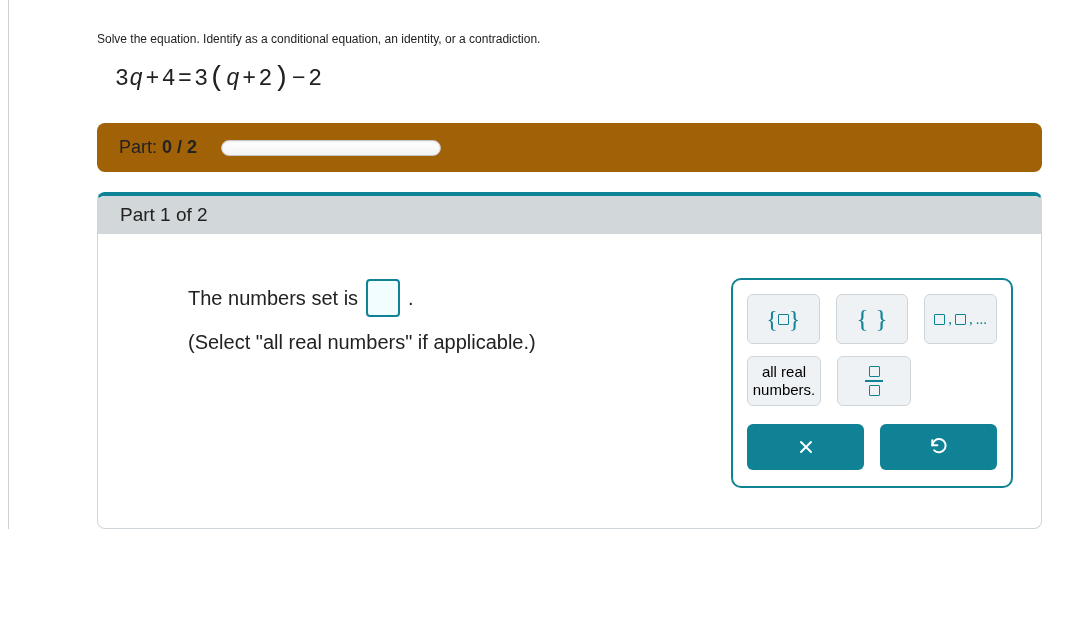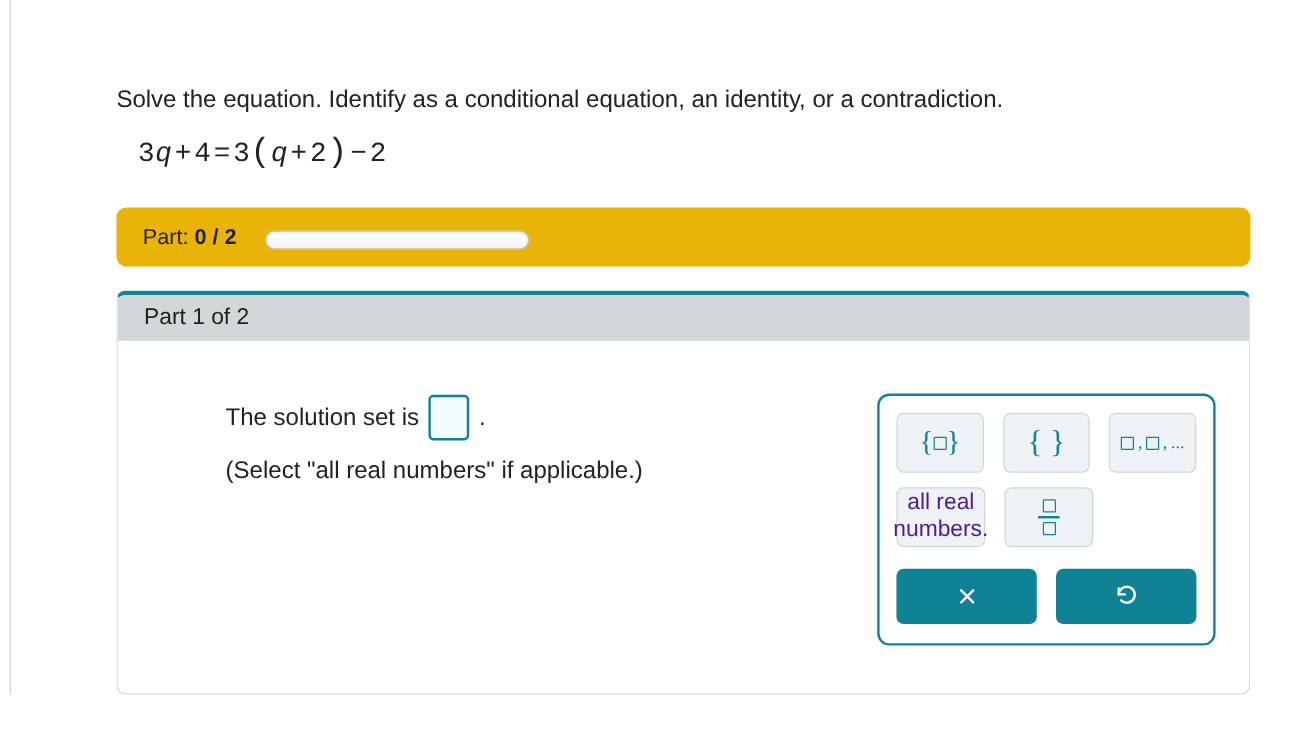--- a/index.html
+++ b/index.html
@@ -10,39 +10,38 @@
     background: #fff;
     color: #222;
     width: 1090px;
   }
   .page {
     padding: 30px 48px 0 88px;
     border-left: 1px solid #d0d0d0;
     margin-left: 8px;
   }
   .prompt {
-    font-size: 20px;
+    font-size: 12px;
     line-height: 1.5;
     margin-bottom: 14px;
-    margin-top: 38px;
   }
   .equation {
     font-family: Liberation Mono, monospace;
     font-size: 23px;
     margin: 8px 0 30px 18px;
     letter-spacing: 0.5px;
   }
   .equation .it { font-style: italic; }
 
   .progress-bar-wrap {
-    background: #eab308;
+    background: #a16207;
     border-radius: 8px;
     padding: 14px 22px;
     display: flex;
-    align-items: flex-end;
+    align-items: center;
     gap: 24px;
     margin-bottom: 20px;
   }
   .progress-label { font-size: 18px; }
   .progress-label b { font-weight: 700; }
   .progress-track {
     width: 220px;
     height: 16px;
     background: linear-gradient(#fff,#f3f3f3);
     border: 1px solid #c7c7c7;
@@ -104,22 +103,22 @@
     align-items: center;
     justify-content: center;
     font-size: 22px;
     color: #0f8296;
     font-family: "Times New Roman", serif;
     cursor: pointer;
     user-select: none;
   }
   .kp-btn.text {
     font-family: Verdana, sans-serif;
-    font-size: 19px;
-    color: #4c1d95;
+    font-size: 15px;
+    color: #000000;
     text-align: center;
     line-height: 1.2;
     padding: 4px;
   }
   .kp-btn .sq {
     display:inline-block; width:11px; height:11px;
     border:1.8px solid #0f8296; border-radius:1px;
   }
   .kp-bottom { display:flex; gap:16px; margin-top:6px; }
   .kp-big {
@@ -148,21 +147,21 @@
       <span>Part: </span><b><span>0</span> / <span>2</span></b>
     </div>
     <div class="progress-track"></div>
   </div>
 
   <div class="part-card">
     <div class="part-head">Part 1 of 2</div>
     <div class="part-body">
       <div class="statement">
         <div class="line1">
-          <span>The solution set is</span>
+          <span>The numbers set is</span>
           <span class="answer-box"></span>
           <span>.</span>
         </div>
         <div class="hint">(Select "all real numbers" if applicable.)</div>
       </div>
 
       <div class="keypad">
         <div class="kp-row">
           <div class="kp-btn">
             <span style="font-size:24px">{</span>

